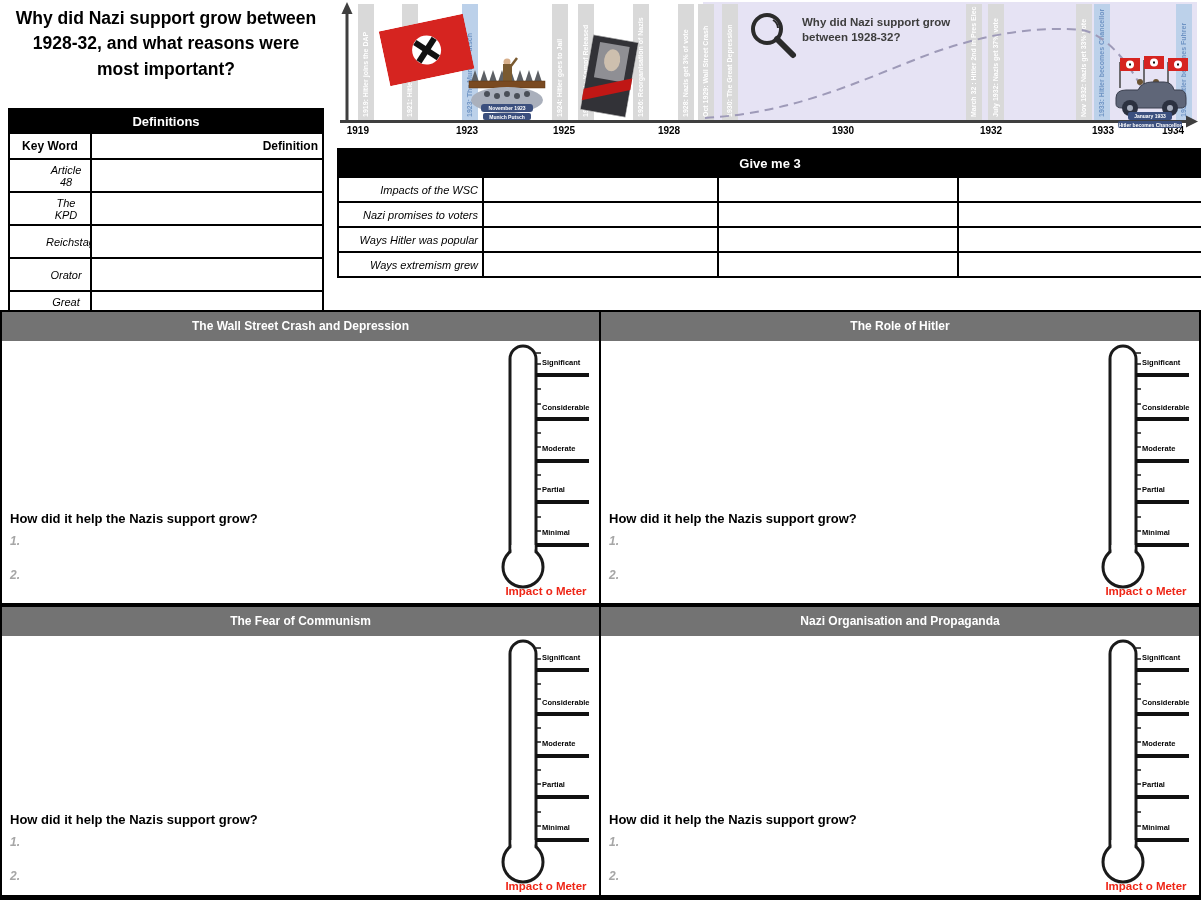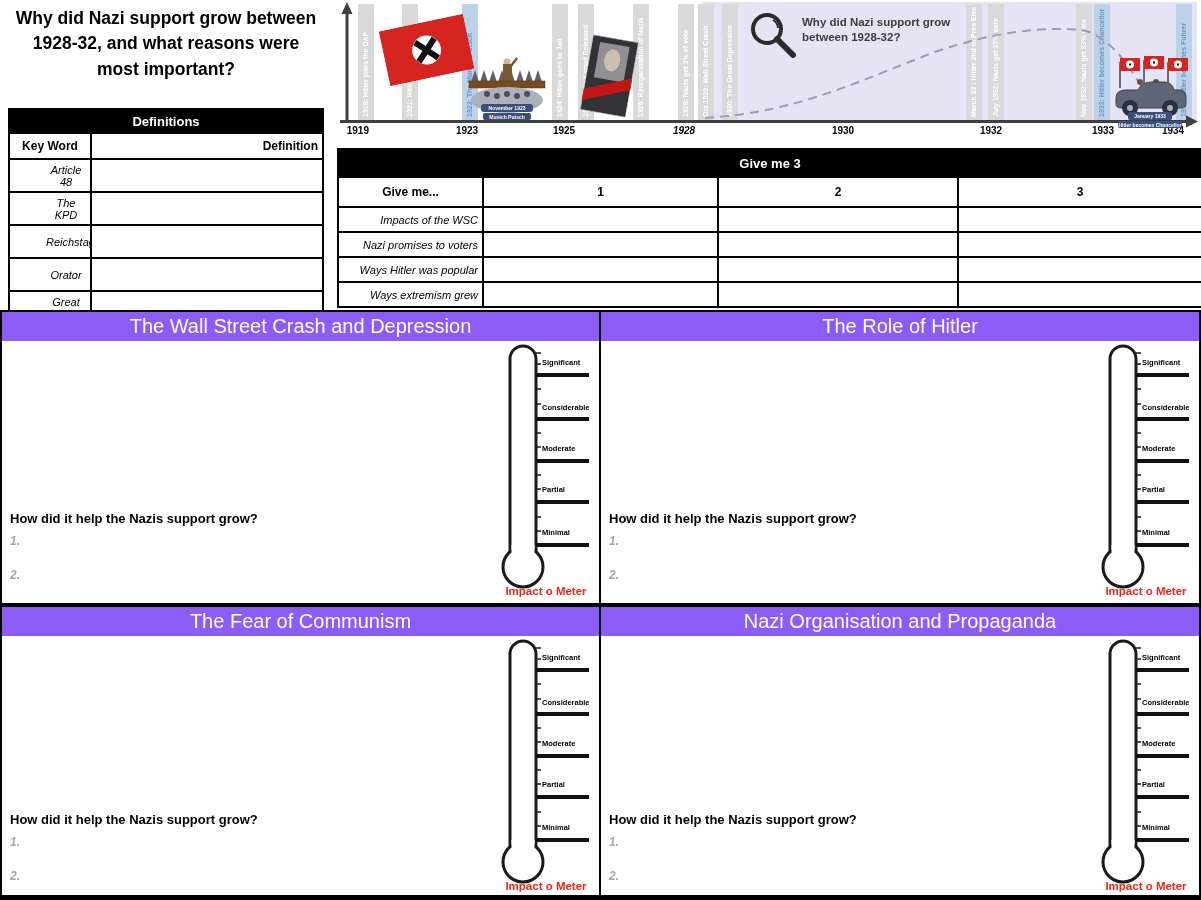--- a/index.html
+++ b/index.html
@@ -41,21 +41,21 @@
   .tl-bar.blue span{color:#6f94c4;}
   .tl-year{position:absolute;top:125px;width:44px;margin-left:-22px;text-align:center;
            font-size:10px;font-weight:bold;z-index:2;}
   .tl-img{position:absolute;z-index:3;}
   .mag-question{position:absolute;left:802px;top:15px;width:172px;z-index:3;
                 font-size:11.5px;font-weight:bold;color:#3d3d3d;line-height:1.3;}
   .img-caption{fill:#fff;font-size:5px;font-weight:bold;font-family:"Liberation Sans",sans-serif;}
 
   
   .quad{position:absolute;border:2px solid #000;box-sizing:border-box;background:#fff;}
-  .quad-header{height:29px;background:#8b5cf6;color:#fff;font-weight:normal;font-size:20px;
+  .quad-header{height:29px;background:#737373;color:#fff;font-weight:bold;font-size:12px;
                text-align:center;line-height:29px;}
   .quad-body{position:relative;height:calc(100% - 29px);}
   .question-block{position:absolute;left:8px;top:170px;width:380px;}
   .row2 .question-block{top:176px;}
   .q-title{font-size:13px;font-weight:bold;color:#000;}
   .qnum{font-size:12px;font-style:italic;font-weight:bold;color:#a6a6a6;margin-top:8px;}
   .qnum.n2{margin-top:20px;}
   .thermo{position:absolute;top:2px;right:3px;width:100px;height:256px;}
 
   .bottom-strip{position:absolute;left:0;top:897px;width:1201px;height:3px;background:#000;}
@@ -149,21 +149,21 @@
           <span>1933: Hitler becomes Chancellor</span>
         </div>
         <div class="tl-bar blue" style="left: 1176px;">
           <span>1933: Hitler becomes Fuhrer</span>
         </div>
       </div>
     <div>
         <div class="tl-year" style="left: 347px; text-align: right;">1919</div>
         <div class="tl-year" style="left: 467px;">1923</div>
         <div class="tl-year" style="left: 564px;">1925</div>
-        <div class="tl-year" style="left: 684px; font-style: italic;">1928</div>
+        <div class="tl-year" style="left: 669px;">1928</div>
         <div class="tl-year" style="left: 843px;">1930</div>
         <div class="tl-year" style="left: 991px;">1932</div>
         <div class="tl-year" style="left: 1103px;">1933</div>
         <div class="tl-year" style="left: 1173px;">1934</div>
       </div>
 
     <svg class="tl-fg" width="871" height="146">
       <path d="M375,118 C470,112 530,80 605,52 C660,33 710,26 752,30 C775,34 800,62 818,100" fill="none" stroke="#9e9ab8" stroke-width="2" stroke-dasharray="9 6"></path>
       <line x1="10" y1="121.5" x2="858" y2="121.5" stroke="#3f3f3f" stroke-width="3"></line>
       <polygon points="856,115.5 868,121.5 856,127.5" fill="#3f3f3f"></polygon>
@@ -259,26 +259,20 @@
     <colgroup>
         <col style="width:145px">
         <col style="width:235px">
         <col style="width:240px">
         <col style="width:244px">
       </colgroup>
     <tbody>
         <tr>
           <th colspan="4" class="black-head hdr">Give me 3</th>
         </tr>
-    <tr class="colrow">
-      <th>Give me...</th>
-      <th>1</th>
-      <th>2</th>
-      <th>3</th>
-    </tr>
     <tr>
           <td class="rowlab">Impacts of the WSC</td>
           <td></td>
           <td></td>
           <td></td>
         </tr>
     <tr>
           <td class="rowlab">Nazi promises to voters</td>
           <td></td>
           <td></td>

